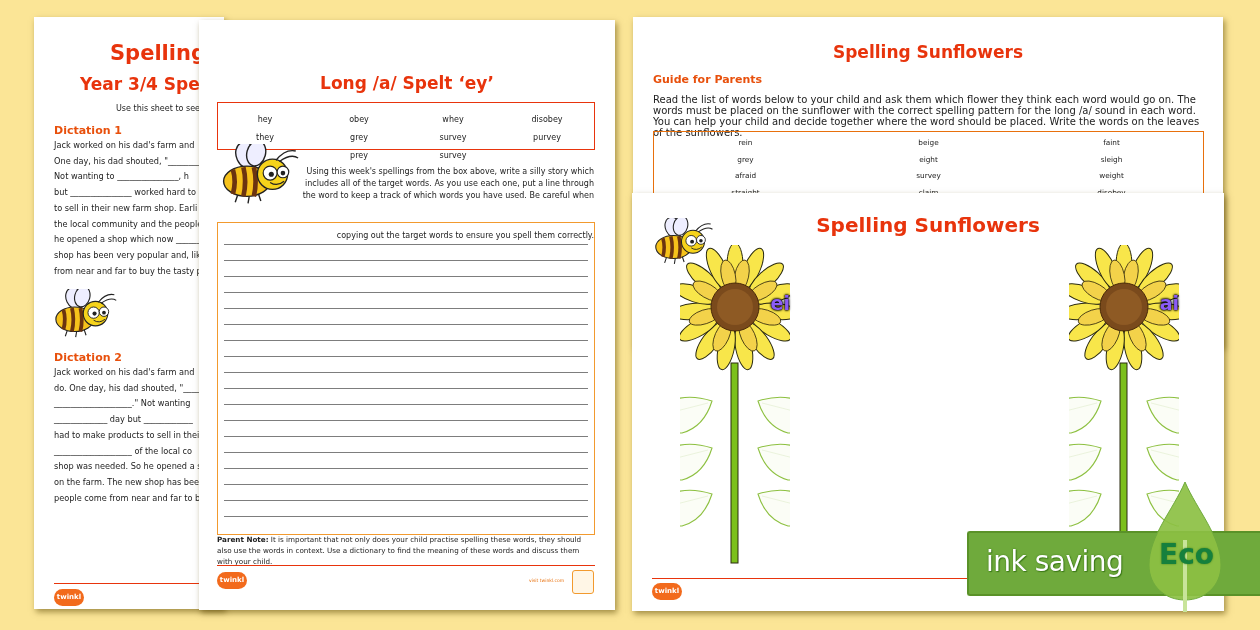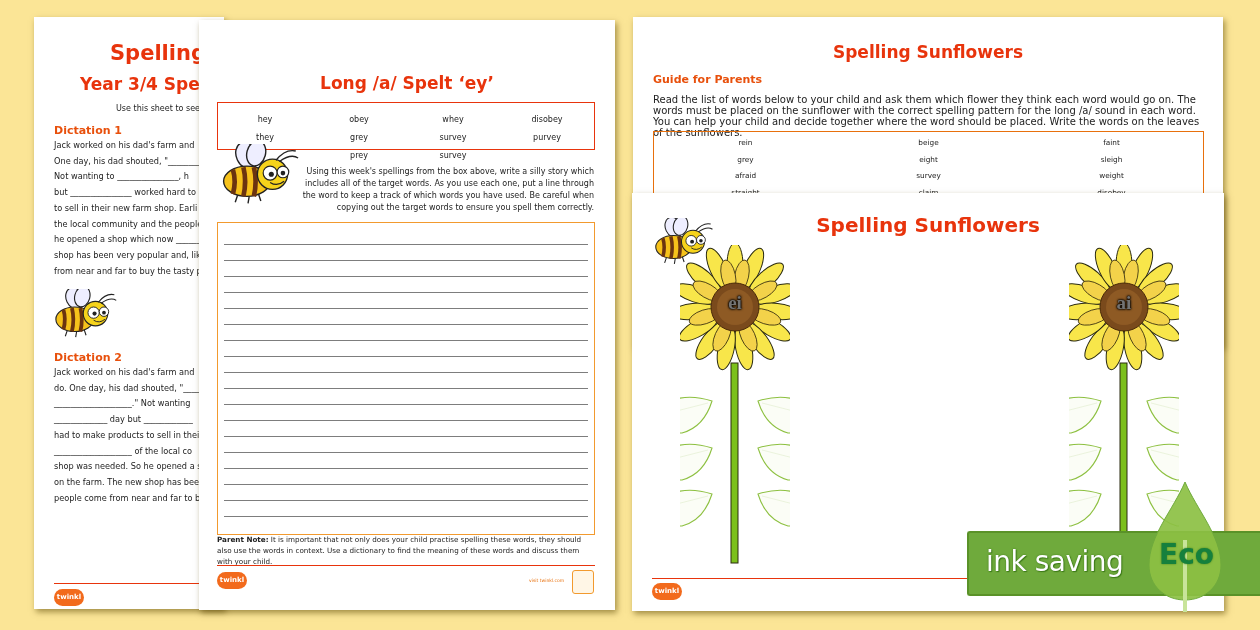--- a/index.html
+++ b/index.html
@@ -39,21 +39,21 @@
   #p2 .wordbox {
     position: absolute; left: 18px; top: 82px; width: 378px; height: 48px;
     border: 1.5px solid #e8340c; display: grid; grid-template-columns: repeat(4, 1fr);
     grid-auto-rows: 18px; padding-top: 8px;
   }
   #p2 .wordbox span { text-align: center; font-size: 8px; line-height: 18px; color: #222; }
   #p2 .instr {
     position: absolute; left: 95px; top: 146px; width: 300px; font-size: 8px; line-height: 12px;
     text-align: right; color: #222;
   }
-  #p2 .instr .last { display:block; margin-left: -72px; }
+  #p2 .instr .last { display:block; margin-left: -72px; margin-top: 28px; }
   #p2 .bee { position: absolute; left: 22px; top: 124px; }
   #p2 .writebox {
     position: absolute; left: 18px; top: 202px; width: 378px; height: 313px;
     border: 1.5px solid #f29a2e;
   }
   #p2 .writebox .wl { position: absolute; left: 6px; right: 6px; border-top: 1px solid #7d7d7d; }
   #p2 .note { position: absolute; left: 18px; top: 514px; width: 378px; font-size: 7.2px; line-height: 11px; color: #222; }
   #p2 .note b { font-weight: bold; }
   #p2 .rule { position: absolute; left: 18px; width: 378px; top: 545px; border-top: 1.5px solid #e8340c; }
   #p2 .twinkl { left: 18px; top: 552px; }
@@ -70,24 +70,23 @@
     border: 1.5px solid #e8700c; display: grid; grid-template-columns: repeat(3, 1fr); grid-auto-rows: 16.5px; padding-top: 3px;
   }
   #p3 .wordbox span { text-align: center; font-size: 7.3px; line-height: 16.5px; color: #222; }
 
   
   #p4 { left: 632px; top: 193px; width: 592px; height: 418px; }
   #p4 .t1 { position: absolute; left: 0; width: 100%; top: 20px; text-align: center; font-size: 20px; font-weight: bold; }
   #p4 .bee { position: absolute; left: 22px; top: 25px; }
   .flower { position: absolute; width: 110px; height: 370px; }
   .flower .label {
-    position: absolute; left: 0; width: 110px; top: 100px; text-align: center;
-    font-size: 19px; font-weight: bold; color: #737373;
+    position: absolute; left: 0; width: 110px; top: 100px; text-align: right;
+    font-size: 19px; font-weight: bold; color: #8b5cf6;
     text-shadow: 0 0 2px #000, 0 0 2px #000, 0 0 3px #000;
-    font-family: Liberation Serif, serif;
   }
   #p4 .rule { position: absolute; left: 20px; width: 552px; top: 385px; border-top: 1.5px solid #e8340c; }
   #p4 .twinkl { left: 20px; top: 390px; }
 
   
   #eco-banner {
     position: absolute; left: 967px; top: 531px; width: 293px; height: 65px;
     background: #6faa3c; border: 2px solid #5a9228; border-right: none; border-radius: 3px 0 0 3px;
   }
   #eco-banner .ink {

